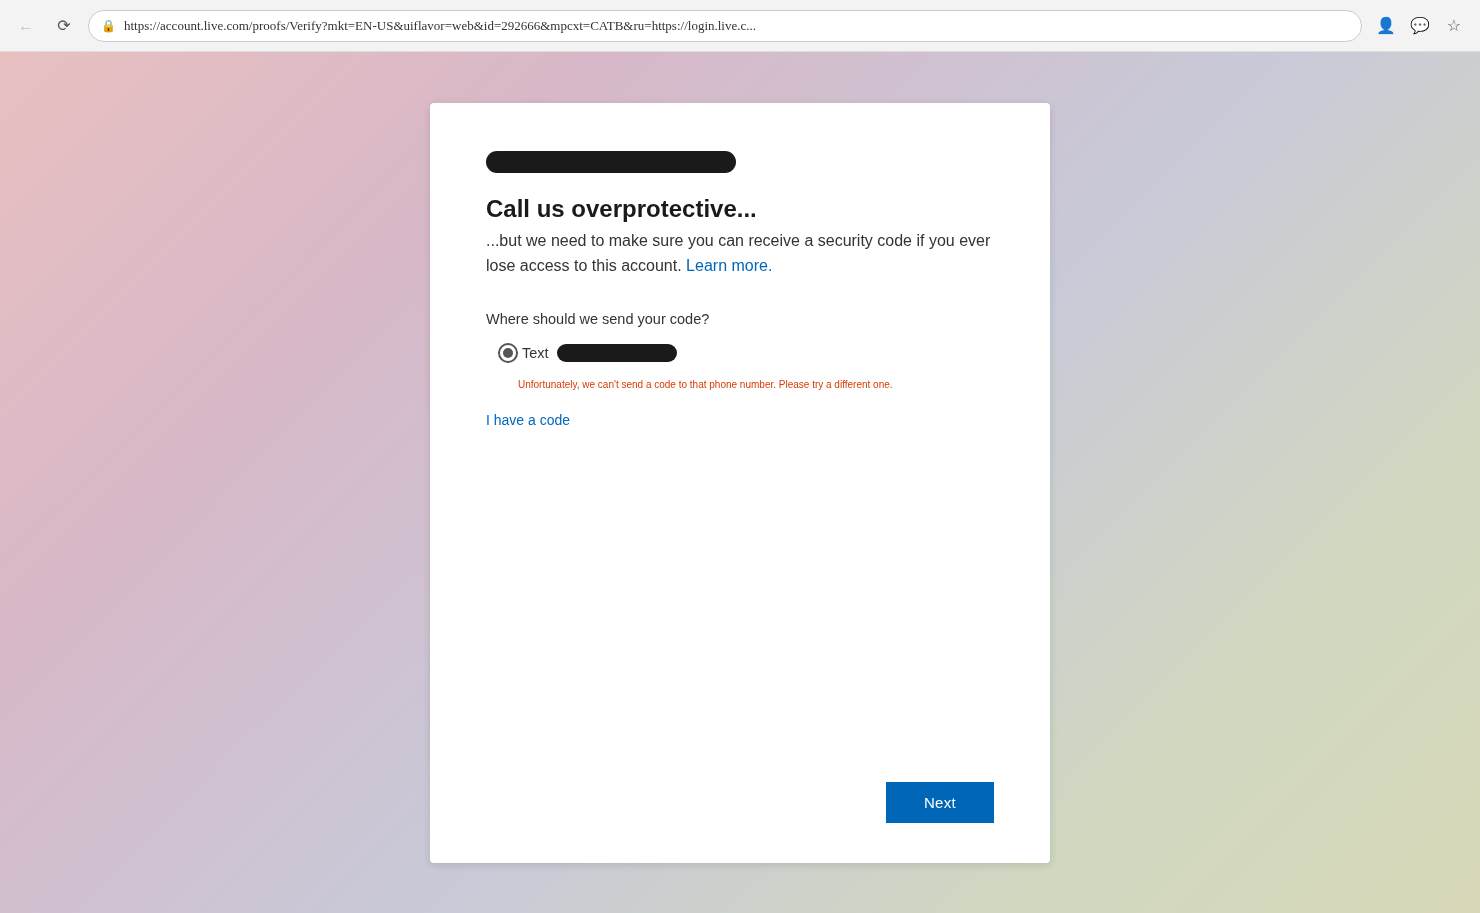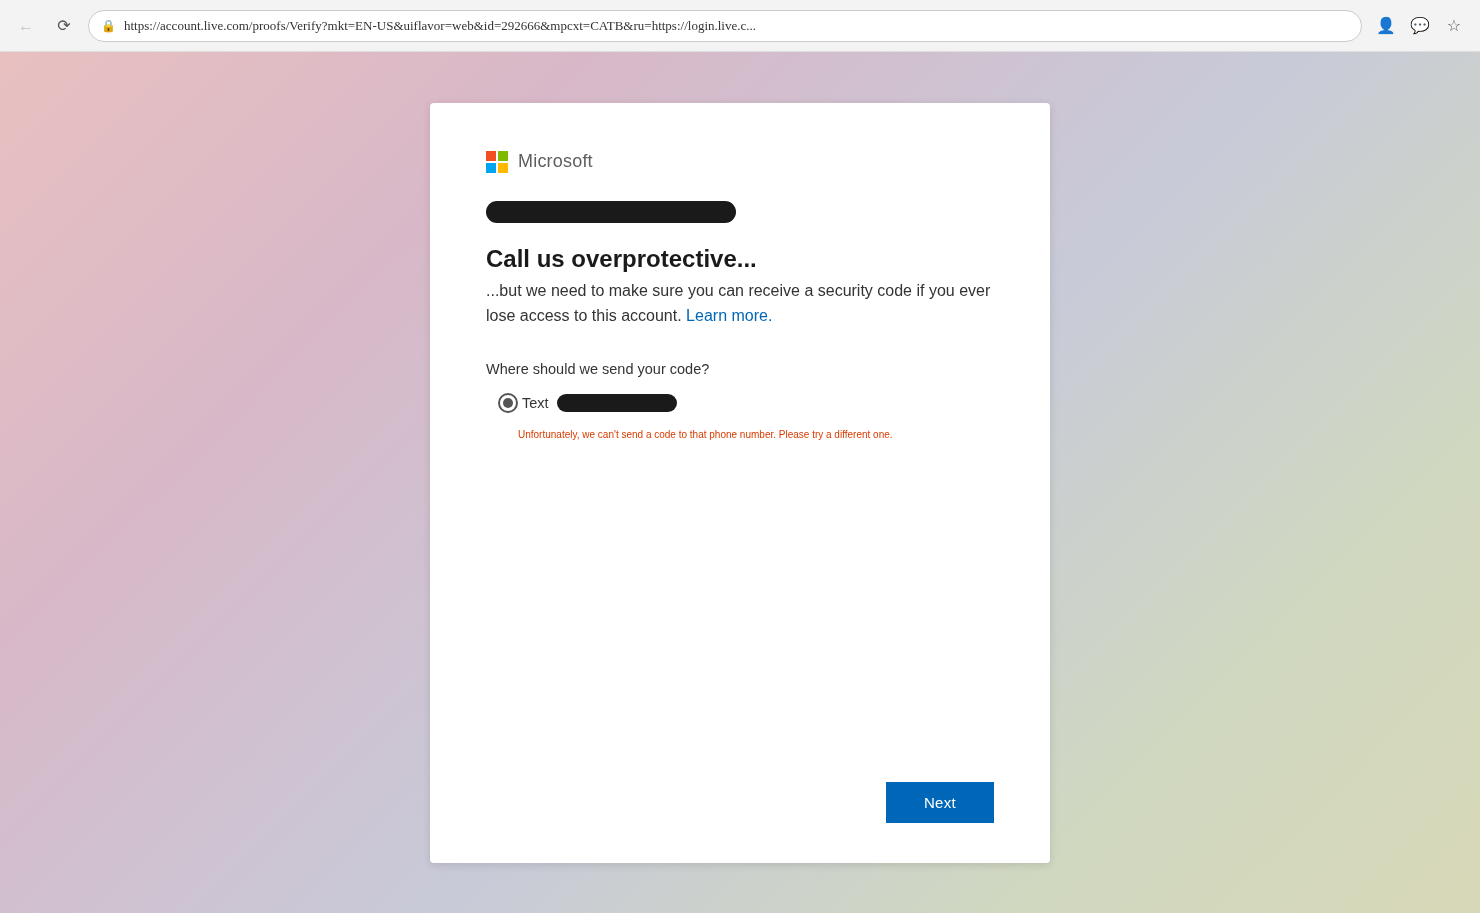--- a/index.html
+++ b/index.html
@@ -286,29 +286,20 @@
     <button class="browser-icon-btn">👤</button>
     <button class="browser-icon-btn">💬</button>
     <button class="browser-icon-btn">☆</button>
   </div>
 </div>
 
 <div class="page-bg">
 
   <div class="card">
 
-    <div class="ms-logo">
-      <div class="ms-grid">
-        <span class="ms-grid-cell" style="background:#f25022;"></span>
-        <span class="ms-grid-cell" style="background:#7fba00;"></span>
-        <span class="ms-grid-cell" style="background:#00a4ef;"></span>
-        <span class="ms-grid-cell" style="background:#ffb900;"></span>
-      </div>
-      <span class="ms-logo-text">Microsoft</span>
-    </div>
 
     <div class="redacted-bar"></div>
 
     <h1 class="heading">Call us overprotective...</h1>
 
     <p class="body-text">
       <span>...but we need to make sure you can receive a security code if you ever lose access to this account.</span>
       <a class="link">Learn more.</a>
     </p>
 
@@ -320,19 +311,20 @@
       </div>
       <span class="radio-label">
         <span>Text</span>
         <span class="redacted-phone"></span>
       </span>
     </div>
 
     <div class="error-text">Unfortunately, we can't send a code to that phone number. Please try a different one.</div>
 
 
+    <a class="have-code-link">I have a code</a>
 
     <div class="card-footer">
       <button class="next-button">Next</button>
     </div>
 
   </div>
 </div>
 
 </body></html>

